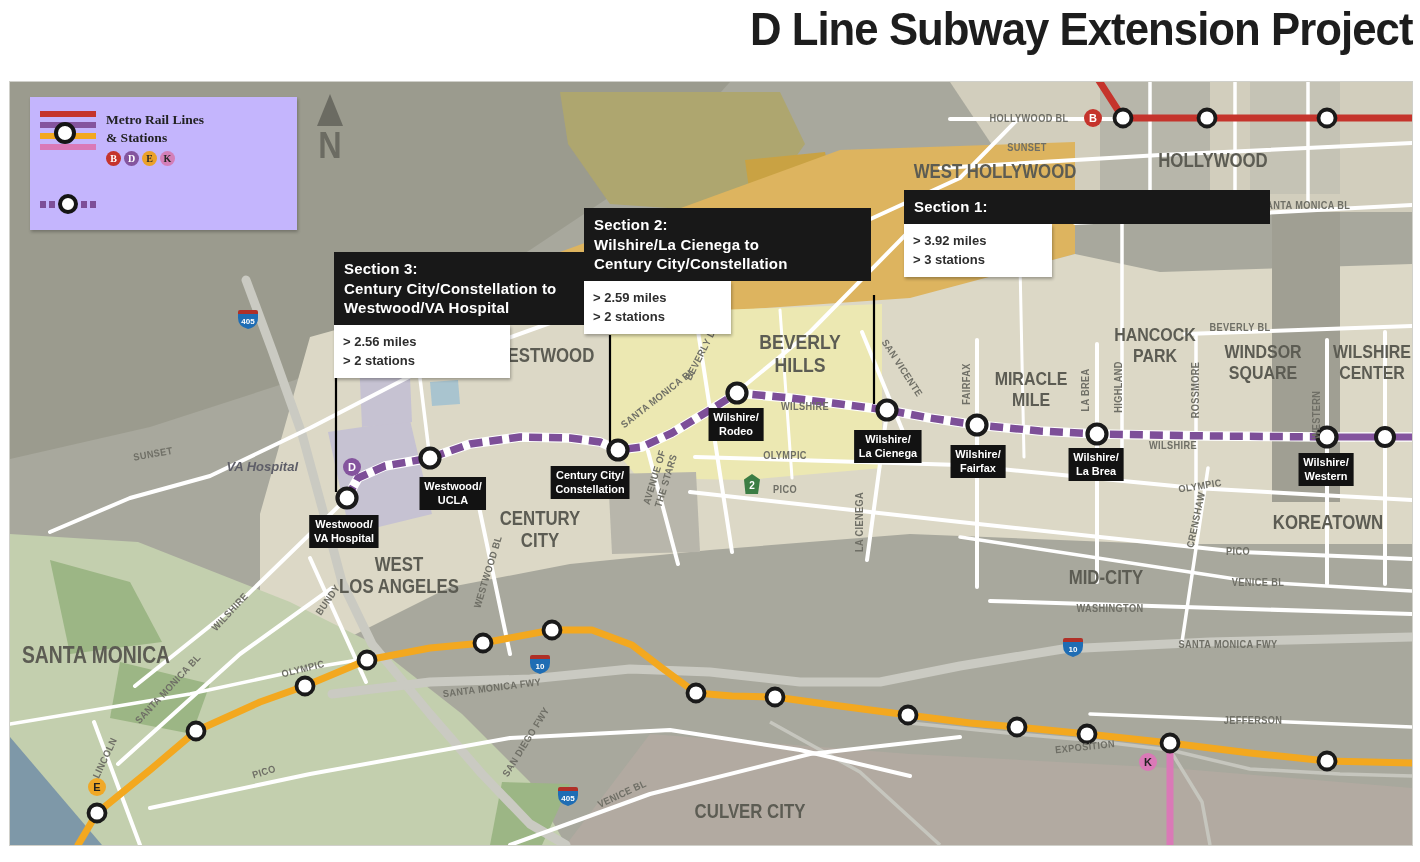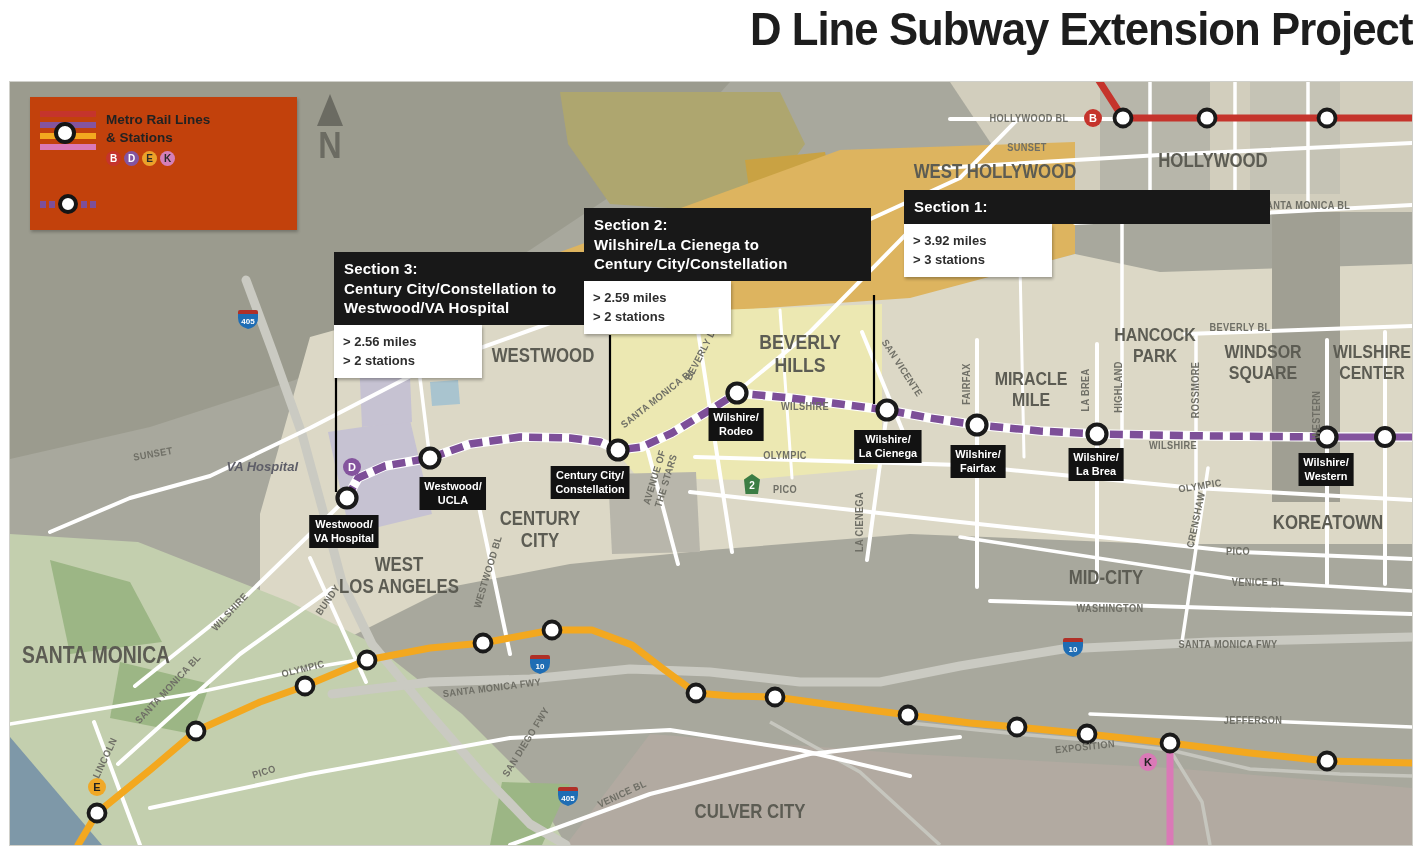--- a/index.html
+++ b/index.html
@@ -24,21 +24,21 @@
   .callout .hd{background:#181818;color:#fff;font-weight:bold;font-size:15px;line-height:1.3;
       padding:7px 10px;letter-spacing:.2px;box-sizing:border-box;width:100%;}
   .callout .info{background:#fff;color:#2e2e2e;font-weight:bold;font-size:13px;line-height:1.5;
       padding:7px 9px;box-sizing:border-box;box-shadow:1px 2px 3px rgba(0,0,0,.3);}
   .north{position:absolute;left:303px;top:12px;width:34px;text-align:center;}
   .north .tri{width:0;height:0;margin:0 auto;border-left:13px solid transparent;
       border-right:13px solid transparent;border-bottom:32px solid #6b6b62;}
   .north .n{font-size:36px;font-weight:bold;color:#6b6b62;line-height:1;margin-top:2px;
       transform:scaleX(.9);}
   .legend{position:absolute;left:20px;top:15px;width:267px;}
-  .lg-body{background:#c2410c;padding:14px 12px 16px 10px;box-shadow:1px 2px 3px rgba(0,0,0,.25);}
+  .lg-body{background:#c4b5fd;padding:14px 12px 16px 10px;box-shadow:1px 2px 3px rgba(0,0,0,.25);font-family:Liberation Serif, serif;}
   .lg-row{display:flex;align-items:flex-start;}
   .lg-gfx{position:relative;width:56px;flex:0 0 56px;margin-right:10px;}
   .lg-gfx .bar{height:6px;margin-bottom:5px;}
   .lg-circle{position:absolute;left:14px;top:11px;width:14px;height:14px;background:#fff;
       border:4px solid #151515;border-radius:50%;}
   .lg-txt{font-size:13.5px;font-weight:bold;color:#222;line-height:1.3;}
   .lg-badges{display:flex;gap:3px;margin-top:5px;}
   .lg-badges .bdg{width:15px;height:15px;border-radius:50%;font-size:10px;font-weight:bold;
       display:flex;align-items:center;justify-content:center;}
   .lg-gfx.dash{display:flex;align-items:center;gap:3px;margin-top:8px;}
@@ -301,21 +301,21 @@
         </div>
       </div>
     </div>
 
     <div class="callout" style="left:324px;top:170px;width:276px">
       <div class="hd">
         <div>Section 3:</div>
         <div class="pre">Century City/Constellation to
 Westwood/VA Hospital</div>
       </div>
-      <div class="info pre" style="width:148px">&gt; 2.56 miles
+      <div class="info pre" style="width:176px">&gt; 2.56 miles
 &gt; 2 stations</div>
     </div>
     <div class="callout" style="left:574px;top:126px;width:287px">
       <div class="hd">
         <div>Section 2:</div>
         <div class="pre">Wilshire/La Cienega to
 Century City/Constellation</div>
       </div>
       <div class="info pre" style="width:147px">&gt; 2.59 miles
 &gt; 2 stations</div>

